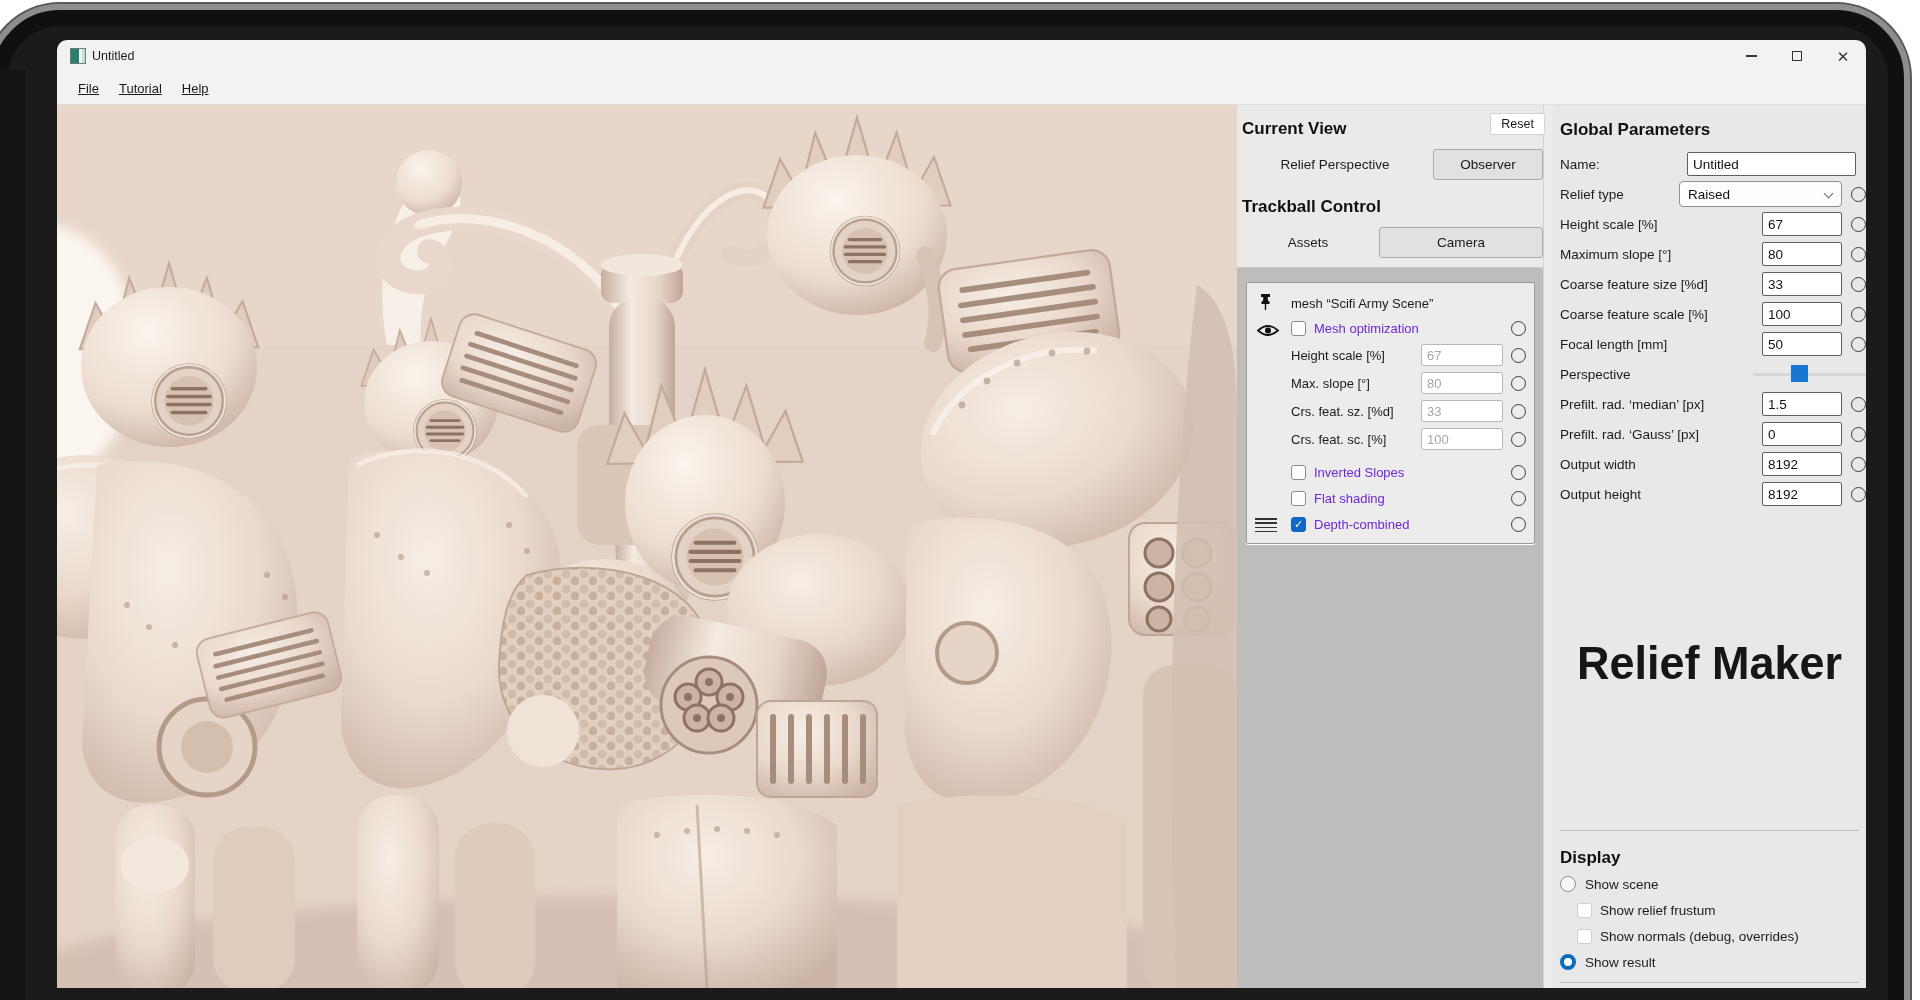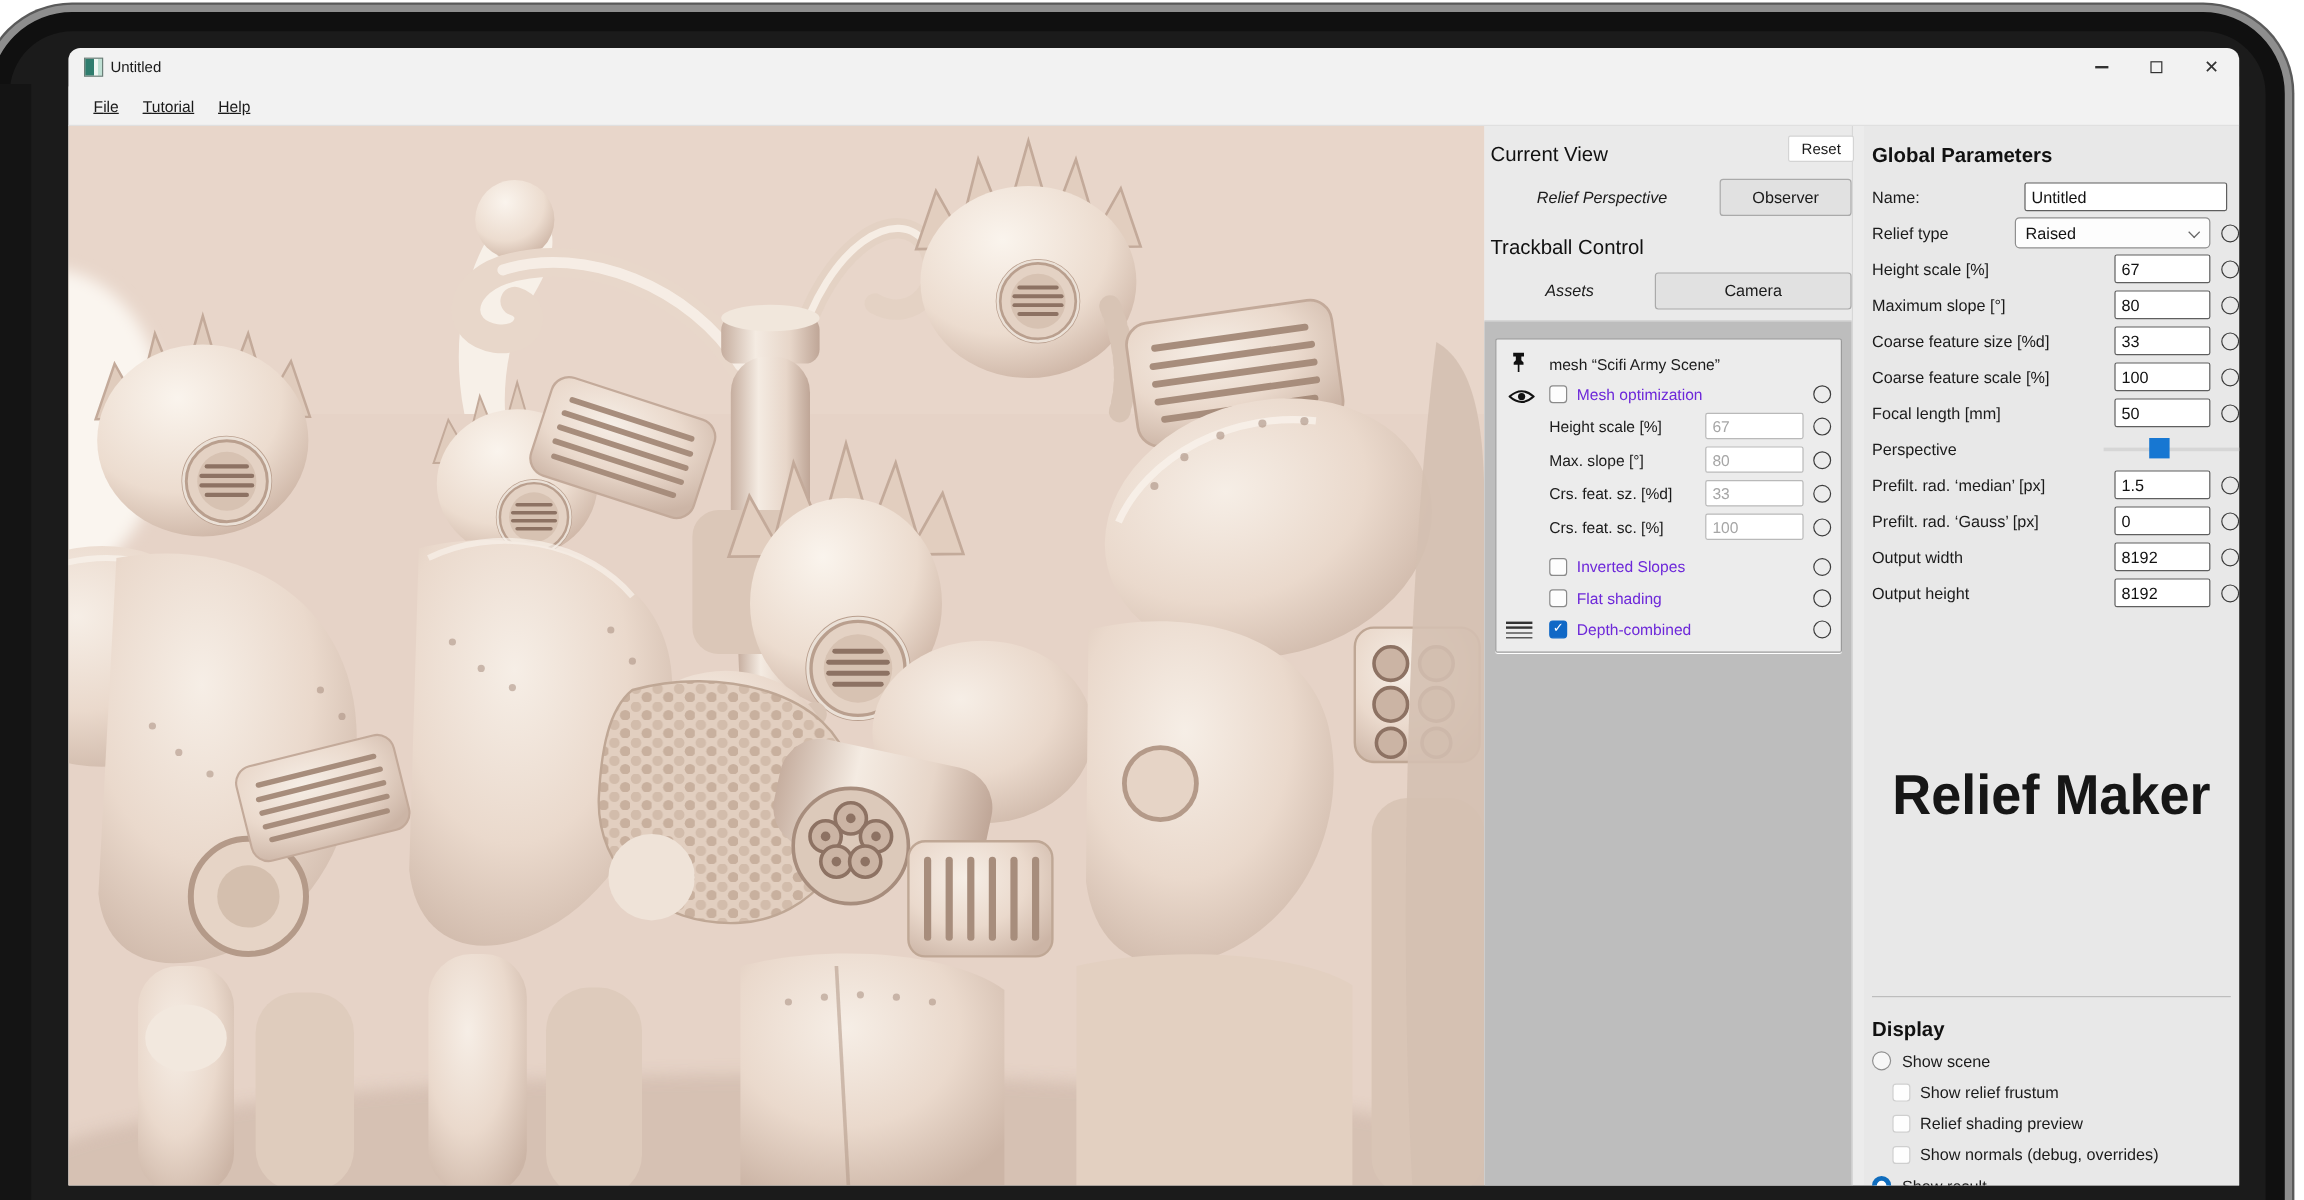--- a/index.html
+++ b/index.html
@@ -36,25 +36,25 @@
   
   .content { position:absolute; top:65px; left:0; right:0; bottom:0; display:flex; }
 
   
   .viewport { width:1180px; height:100%; position:relative; background:#e6d3c7; overflow:hidden; }
   .viewport svg { display:block; }
 
   
   .midpanel { width:306px; height:100%; background:#eaeaea; position:relative;
     display:flex; flex-direction:column; }
-  .mp-head { font-size:17px; font-weight:400; color:#111; padding:11px 0 0 5px; line-height:25px; }
+  .mp-head { font-size:17px; font-weight:700; color:#111; padding:11px 0 0 5px; line-height:25px; }
   .reset-btn { position:absolute; top:8px; right:-2px; background:#ffffff; border:1px solid #d4d4d4;
     font-size:12.5px; color:#1a1a1a; padding:3px 10px; border-radius:2px; }
   .mode-row { display:flex; align-items:center; margin-top:8px; height:31px; }
-  .mode-label { flex:1; text-align:center; font-size:13.5px; color:#1b1b1b;font-style:italic; }
+  .mode-label { flex:1; text-align:center; font-size:13.5px; color:#1b1b1b; }
   .mode-btn { width:110px; height:31px; background:#e1e1e1; border:1px solid #aaaaaa;
     border-radius:3px; font-size:13.5px; color:#1a1a1a; display:flex; align-items:center; justify-content:center; }
   .mode-btn.wide { width:164px; }
   .mp-divider { margin-top:9px; border-bottom:1px solid #c9c9c9; }
   .mp-list { flex:1; background:#bdbdbd; padding:14px 8px 0 9px; }
 
   
   .mesh-box { position:relative; background:#ececec; border:1px solid #9a9a9a; border-radius:2px;
     height:262px; padding:8px 8px 0 44px; box-shadow:0 1px 0 #ffffff; }
   .mesh-title { height:24px; display:flex; align-items:center; font-size:13px; color:#1b1b1b; }
@@ -510,24 +510,20 @@
         <div class="disp-row">
           <span class="radio"></span>
           <span>Show scene</span>
         </div>
         <div class="disp-row indent">
           <span class="cb lite"></span>
           <span>Show relief frustum</span>
         </div>
         <div class="disp-row indent">
           <span class="cb lite"></span>
-          <span>Relief shading preview</span>
-        </div>
-        <div class="disp-row indent">
-          <span class="cb lite"></span>
           <span>Show normals (debug, overrides)</span>
         </div>
         <div class="disp-row">
           <span class="radio sel"></span>
           <span>Show result</span>
         </div>
         <div class="hline2"></div>
       </div>
     </div>
   </div>

